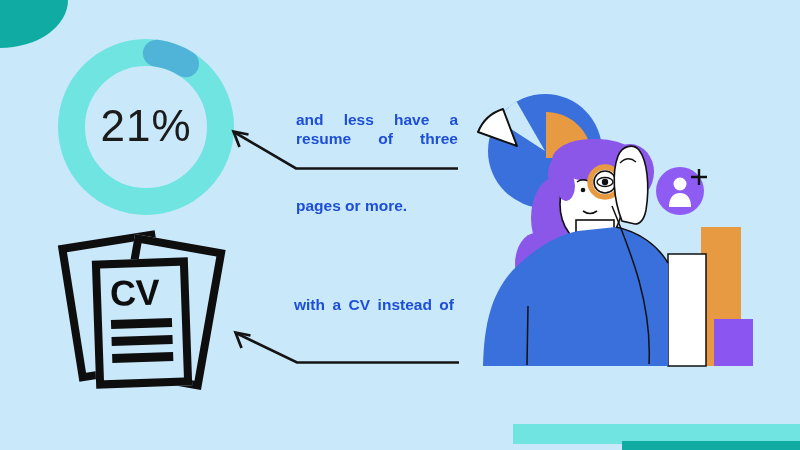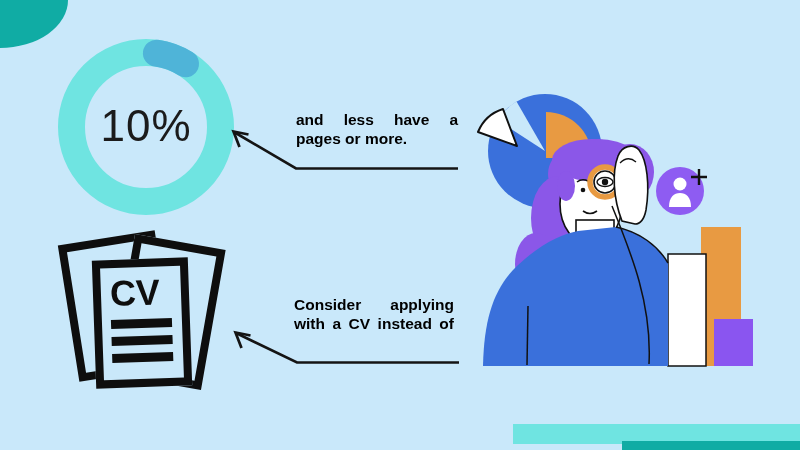--- a/index.html
+++ b/index.html
@@ -23,25 +23,25 @@
   }
   
   .overlay-svg{position:absolute;left:0;top:0;width:800px;height:450px;}
   
   .donut-label{
     position:absolute;left:58px;top:101px;width:176px;
     text-align:center;font-size:44px;font-weight:400;color:#1B1B1B;
     letter-spacing:1px;
   }
   
-  .callout{position:absolute;color:#000000;font-weight:600;font-size:15.5px;line-height:18.9px;}
+  .callout{position:absolute;color:#1d4ed8;font-weight:600;font-size:15.5px;line-height:18.9px;}
   .callout-top{left:296px;top:111px;width:162px;}
   .callout-bottom{left:294px;top:296px;width:160px;}
   .jline{text-align:justify;text-align-last:justify;}
-  .jline.natural{text-align-last:left;}
+  .jline.natural{text-align-last:left;margin-top:48px;}
   
   .cv-icon{position:absolute;left:66px;top:233px;width:162px;height:160px;}
   .paper{position:absolute;border:8px solid #0E0E0E;background:#C9E8FA;box-sizing:border-box;}
   .paper-back-left{left:2px;top:4px;width:98px;height:138px;transform:rotate(-9deg);}
   .paper-back-right{left:56px;top:8px;width:92px;height:142px;transform:rotate(10deg);}
   .paper-front{left:28px;top:26px;width:96px;height:128px;transform:rotate(-2deg);}
   .cv-text{
     margin:8px 0 0 9px;font-size:36px;line-height:1.0;font-weight:bold;
     color:#0E0E0E;letter-spacing:0px;font-family:"Liberation Sans",sans-serif;
   }
@@ -129,29 +129,29 @@
         <circle cx="605" cy="182" r="3.2" fill="#111111"></circle>
       </g>
 
       <g>
         <path d="M622,221 C613,198 612,172 618,156 C622,146 633,143 639,150 C647,160 650,185 646,210 C644,220 640,224 635,224 Z" fill="#FFFFFF" stroke="#111111" stroke-width="1.6"></path>
         <path d="M620,163 Q628,155 636,162" fill="none" stroke="#111111" stroke-width="1.3"></path>
       </g>
     </g>
   </svg>
 
-  <div class="donut-label">10%</div>
+  <div class="donut-label">21%</div>
 
   <div class="callout callout-top">
     <div class="jline">and less have a</div>
+    <div class="jline">resume of three</div>
     <div class="jline natural">pages or more.</div>
   </div>
 
   <div class="callout callout-bottom">
-    <div class="jline">Consider applying</div>
     <div class="jline">with a CV instead of</div>
   </div>
 
   <div class="cv-icon">
     <div class="paper paper-back-left"></div>
     <div class="paper paper-back-right"></div>
     <div class="paper paper-front">
       <div class="cv-text">CV</div>
       <div class="cv-bar"></div>
       <div class="cv-bar"></div>

